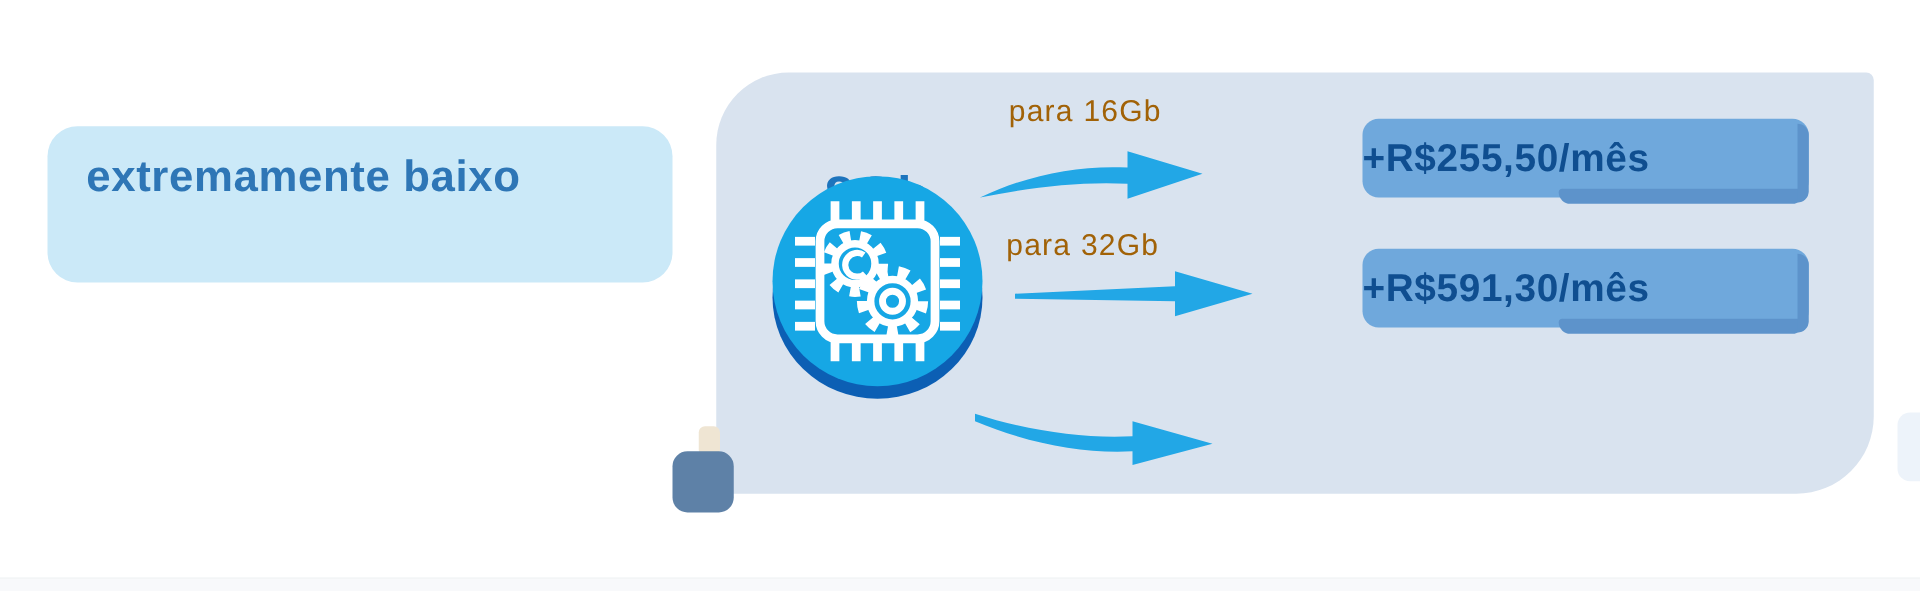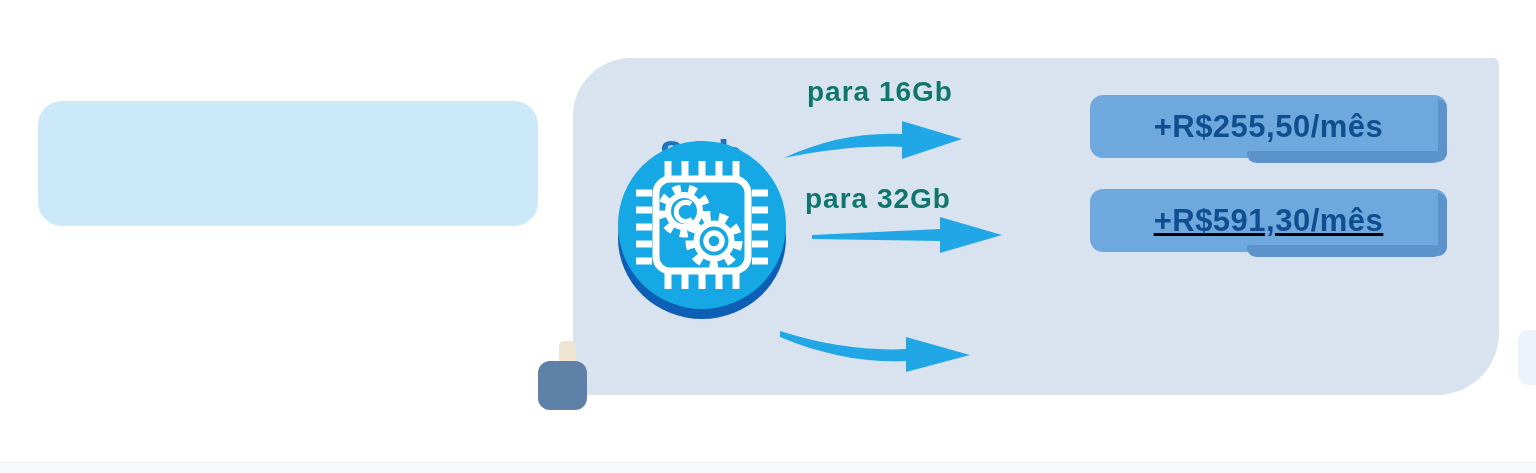--- a/index.html
+++ b/index.html
@@ -23,50 +23,51 @@
     background:#efe5d3;border-radius:5px;}
   .deco-square{position:absolute;left:538px;top:361px;width:49px;height:49px;
     background:#5e81a7;border-radius:12px;}
   .edge-deco{position:absolute;left:1518px;top:330px;width:18px;height:55px;
     background:#edf3fa;border-radius:10px 0 0 10px;}
   
   .source-label{position:absolute;left:617px;top:96px;width:170px;text-align:center;
     font-size:42px;font-weight:bold;color:#1d74bd;letter-spacing:1px;margin-top:36px;}
   .chip{position:absolute;left:616px;top:141px;width:172px;height:180px;}
   
-  .upgrade-label{position:absolute;font-size:28px;color:#0f766e;letter-spacing:1px;font-weight:bold;}
+  .upgrade-label{position:absolute;font-size:24px;color:#a16207;letter-spacing:1px;}
   .l1{left:807px;top:76px;}
   .l2{left:805px;top:183px;text-align:center;}
   .l3{left:803px;top:296px;}
   
   .arrow{position:absolute;}
   .a1{left:782px;top:110px;width:185px;height:52px;}
   .a2{left:810px;top:213px;width:195px;height:42px;}
   .a3{left:778px;top:327px;width:200px;height:46px;}
   
   .price-box{position:absolute;left:1090px;width:357px;height:63px;z-index:1;
-    background:#6fa8dc;border-radius:13px;text-align:center;}
+    background:#6fa8dc;border-radius:13px;text-align:left;}
   .price-box::after{content:"";position:absolute;right:0;top:4px;width:9px;height:63px;
     background:#5d93cb;border-radius:0 13px 13px 0;}
   .price-box::before{content:"";position:absolute;right:4px;bottom:-5px;width:55%;height:12px;
     background:#5d93cb;border-radius:4px 4px 13px 13px;z-index:-1;}
   .p1{top:95px;}
-  .p2{top:189px;text-decoration:underline;}
+  .p2{top:199px;}
   .p3{top:304px;}
   .price-text{display:block;line-height:63px;font-size:31px;font-weight:bold;
     color:#0f4e90;letter-spacing:.5px;}
 </style>
 </head>
 <body>
 
 <div class="scene">
 
   <div class="bottom-strip"></div>
 
   <div class="left-card">
+    <div>extremamente baixo</div>
   </div>
 
   <div class="panel"></div>
 
   <div class="deco-tab"></div>
   <div class="deco-square"></div>
   <div class="edge-deco"></div>
 
   <div class="source-label">8Gb</div>
 

